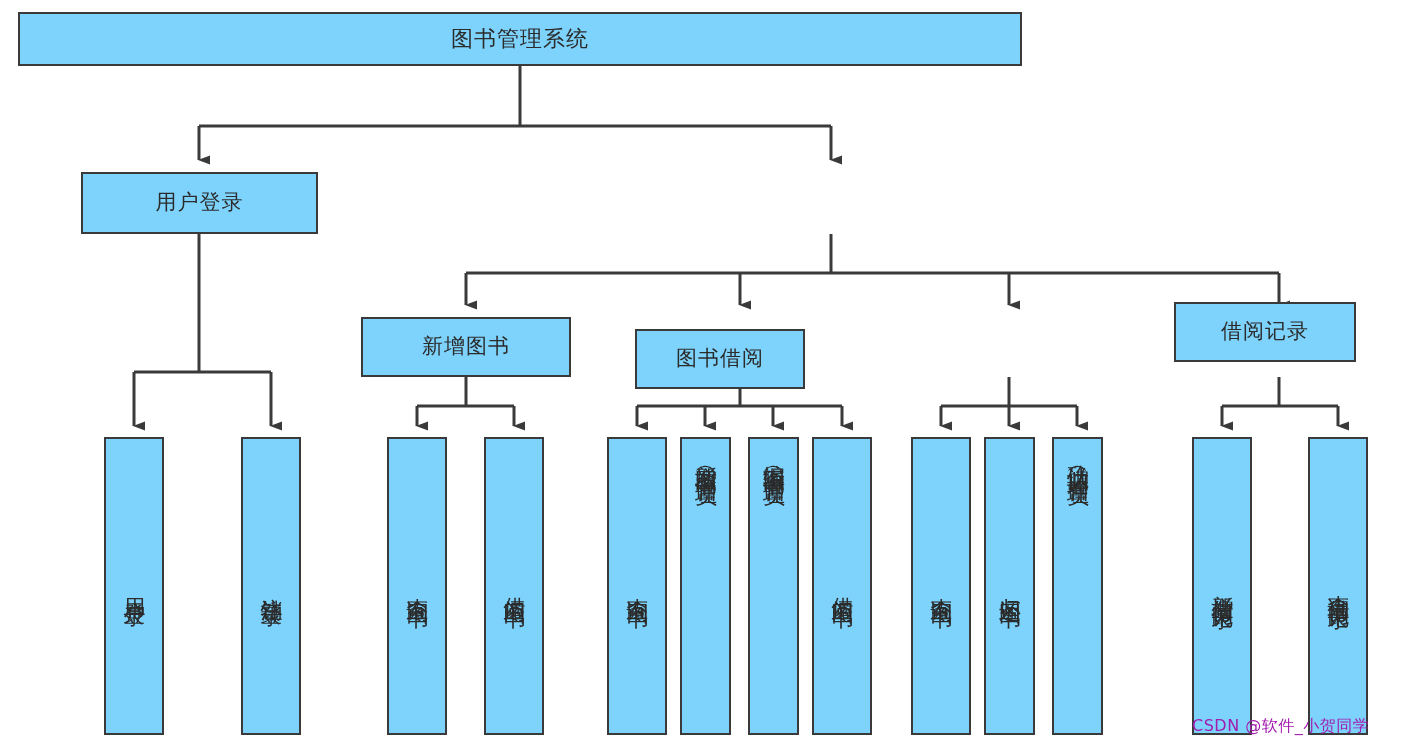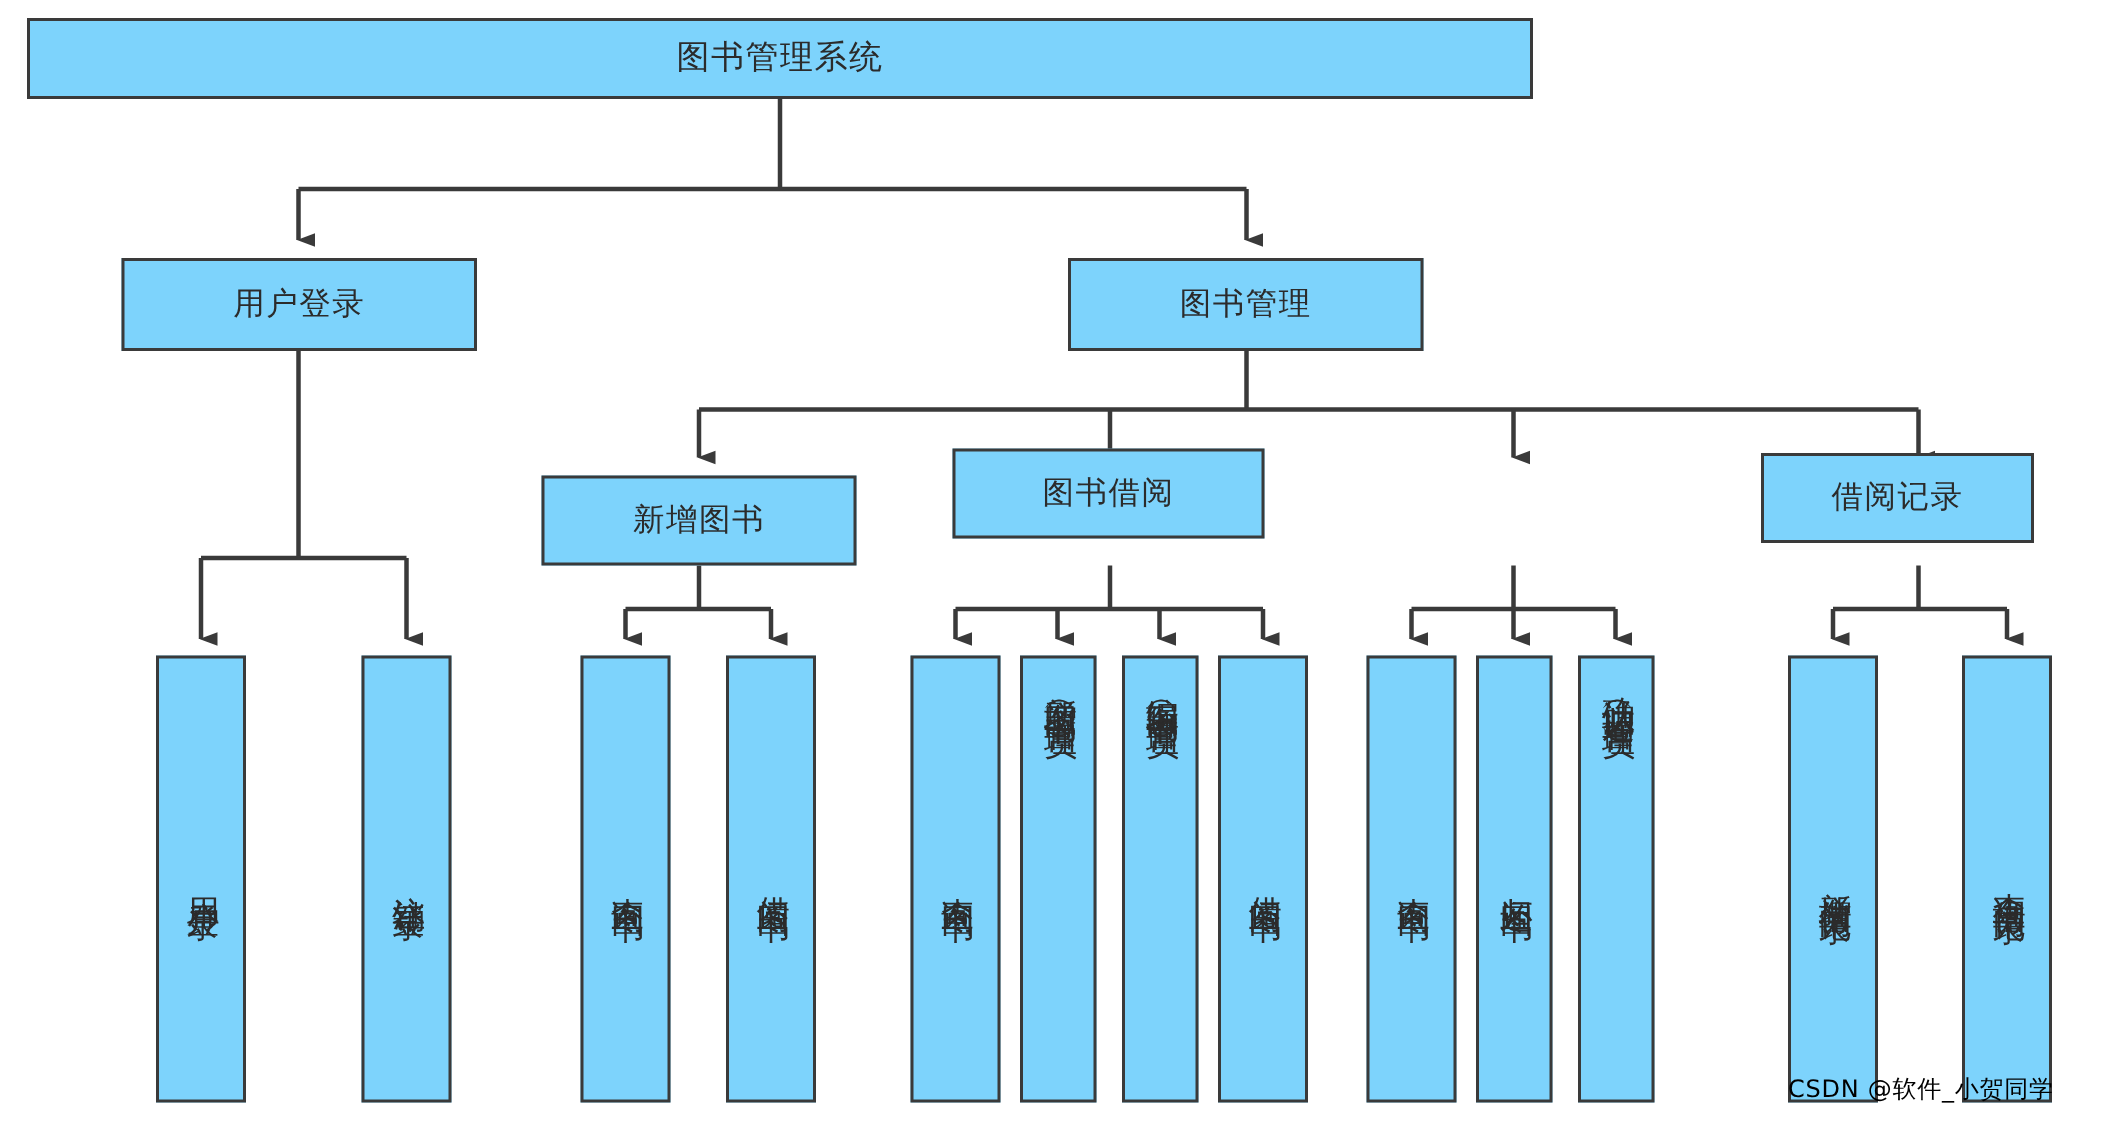--- a/index.html
+++ b/index.html
@@ -54,21 +54,21 @@
   .node.vertical.top-aligned {
     justify-content: flex-start;
     padding-top: 8px;
   }
   .node.root {
     font-size: 22px;
   }
   .watermark {
     position: absolute;
     font-size: 16px;
-    color: #000000;
+    color: #a21caf;
     white-space: nowrap;
     letter-spacing: 0.5px;
   }
 </style>
 </head>
 <body>
 
 <div id="diagram-root">
 
   <svg id="edges-layer" viewBox="0 0 1405 747" width="1405" height="747" xmlns="http://www.w3.org/2000/svg">
@@ -122,25 +122,24 @@
       <path d="M 1222 406 L 1338 406"></path>
       <path d="M 1222 406 L 1222 426" marker-end="url(#arrowhead)"></path>
       <path d="M 1338 406 L 1338 426" marker-end="url(#arrowhead)"></path>
     </g>
   </svg>
 
   <div class="node horizontal root" style="left:18px; top:12px; width:1004px; height:54px;">图书管理系统</div>
 
   <div class="node horizontal" style="left:81px; top:172px; width:237px; height:62px;">用户登录</div>
 
-  <div class="node horizontal" style="left:712px; top:172px; width:237px; height:62px;">图书管理</div>
 
   <div class="node horizontal" style="left:361px; top:317px; width:210px; height:60px;">新增图书</div>
 
-  <div class="node horizontal" style="left:635px; top:299px; width:208px; height:60px;text-align:center;">图书借阅</div>
+  <div class="node horizontal" style="left:635px; top:329px; width:170px; height:60px;text-align:center;">图书借阅</div>
 
 
   <div class="node horizontal" style="left:1174px; top:302px; width:182px; height:60px;">借阅记录</div>
 
   <div class="node vertical" style="left:104px; top:437px; width:60px; height:298px;">用户登录</div>
 
   <div class="node vertical" style="left:241px; top:437px; width:60px; height:298px;">注销登录</div>
 
   <div class="node vertical" style="left:387px; top:437px; width:60px; height:298px;">查询图书</div>
 

